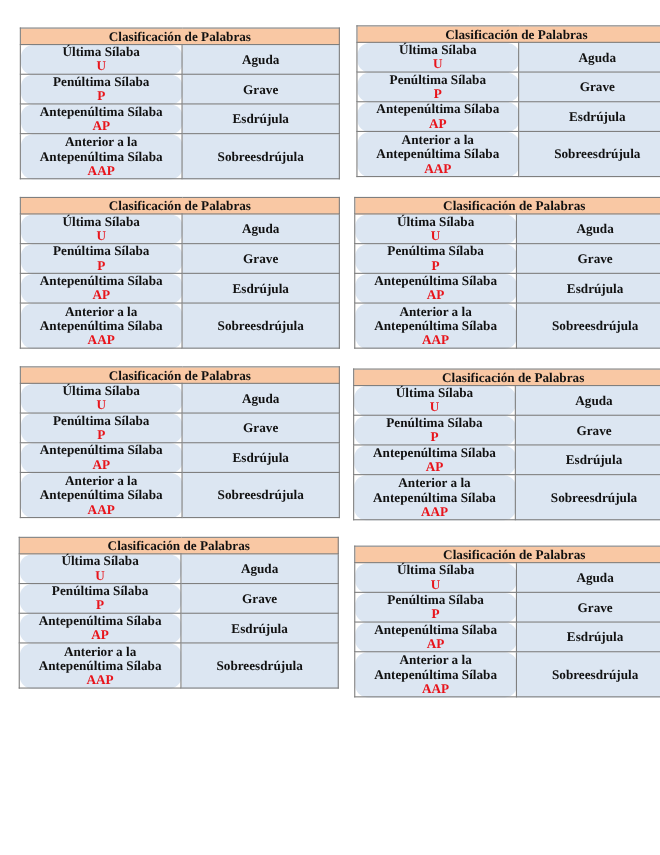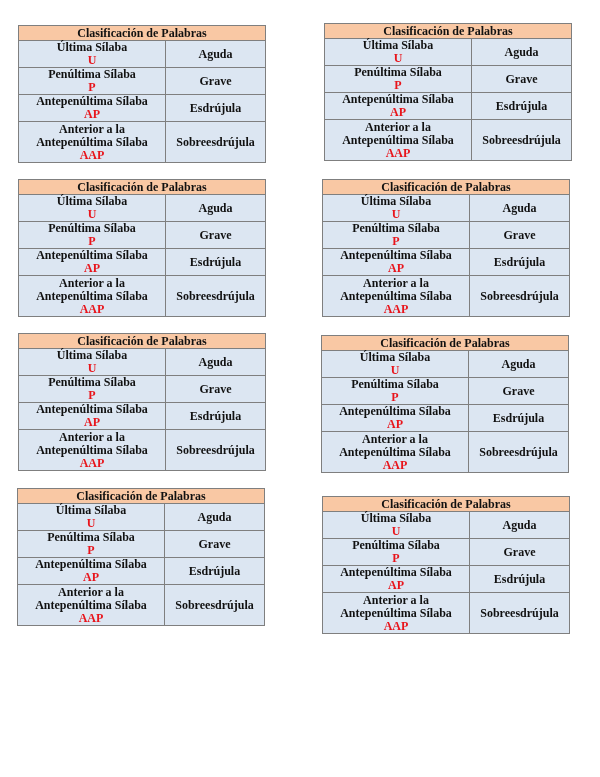--- a/index.html
+++ b/index.html
@@ -1,22 +1,22 @@
 <!DOCTYPE html>
 <html><head>
 <meta charset="utf-8">
 <style>
   html, body { margin:0; padding:0; }
   body { width:600px; height:777px; background:#ffffff; position:relative; overflow:hidden;
          font-family:"Liberation Serif", serif; }
-  .tbl { position:absolute; width:248px; border-collapse:collapse; font-weight:bold; color:#111; }
+  .tbl { position:absolute; width:291px; border-collapse:collapse; font-weight:bold; color:#111; }
   .tbl td, .tbl th { border:1px solid #7f7f7f; padding:0; text-align:center; vertical-align:middle; }
   .tbl th { background:#f9c8a4; font-size:12px; height:14px; line-height:13px; font-weight:bold; }
   .tbl td { background:#dce6f2; font-size:12px; line-height:13px; }
-  .tbl td.l { width:146px; }
+  .tbl td.l { width:146px;border-radius:11px; }
   .tbl tr.r1 td, .tbl tr.r2 td, .tbl tr.r3 td { height:26px; }
   .tbl tr.r4 td { height:40px; }
   .abbr { color:#e8141b; display:block; }
 </style>
 </head>
 <body>
 
 <div id="sheet">
     <table class="tbl" style="left: 18px; top: 25px;">
     <tbody>

